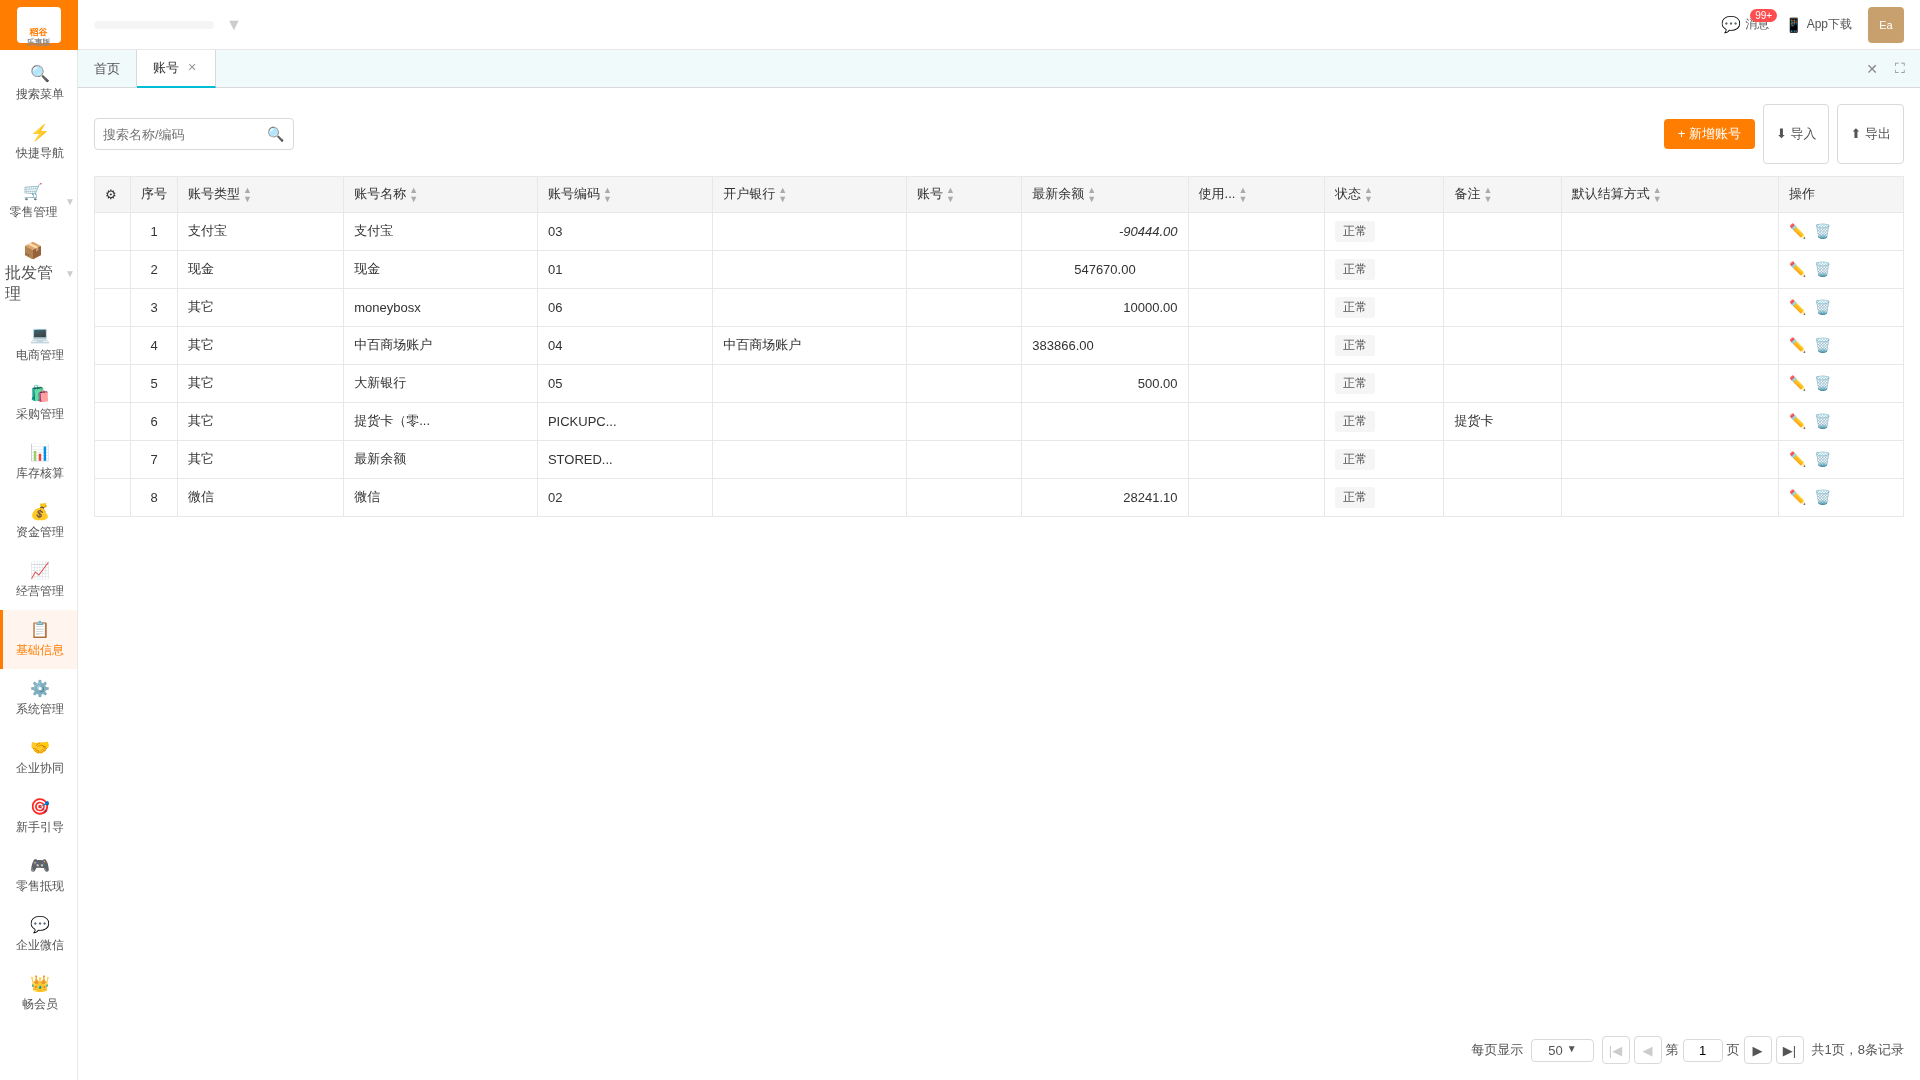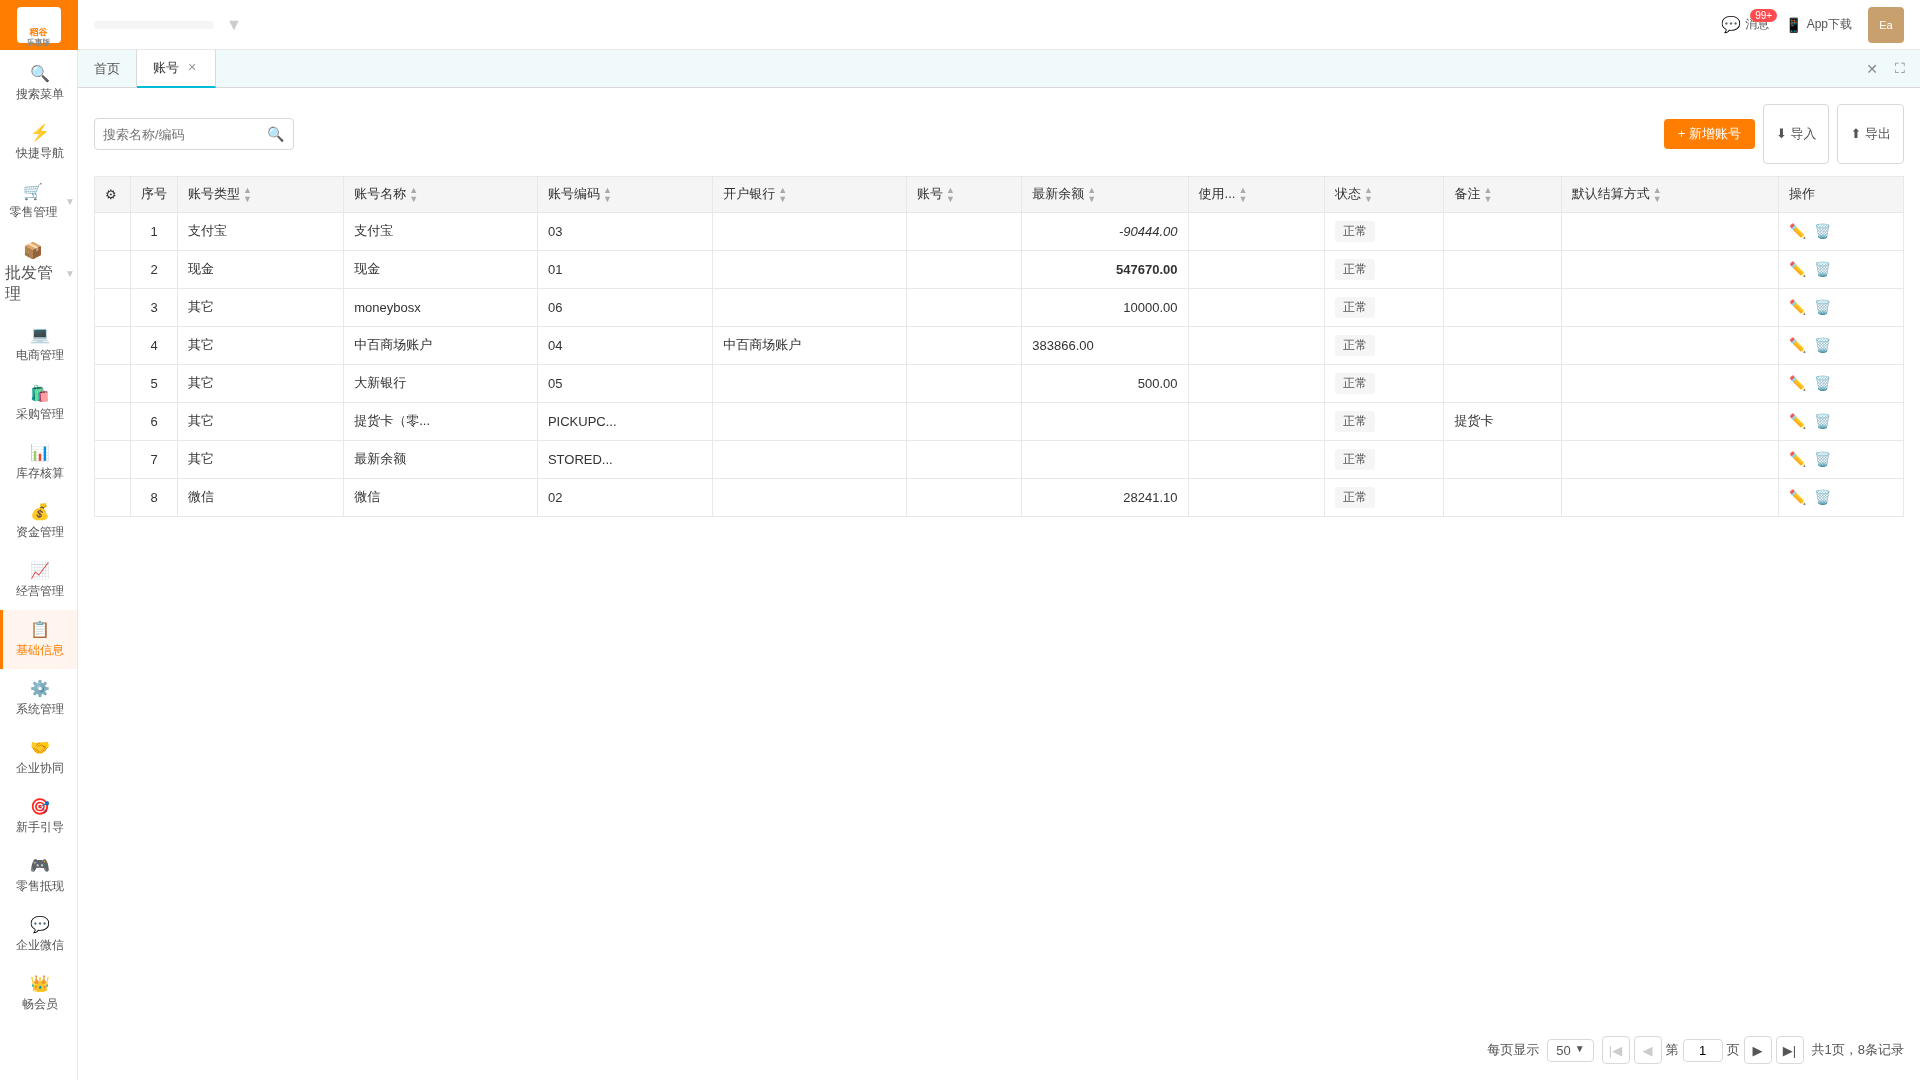--- a/index.html
+++ b/index.html
@@ -296,21 +296,21 @@
       justify-content: flex-end;
       padding: 8px 0 0 0;
       gap: 8px;
       font-size: 13px;
       color: #555;
       flex-shrink: 0;
     }
     .select-box {
       border: 1px solid #d9d9d9;
       border-radius: 4px;
-      padding: 3px 8px;
+      padding: 3px 16px;
       font-size: 13px;
       display: flex;
       align-items: flex-start;
       gap: 4px;
       cursor: pointer;
     }
     .page-nav {
       display: flex;
       align-items: center;
       gap: 4px;
@@ -569,21 +569,21 @@
       </td>
     </tr>
             <tr>
       <td style="text-align:center;"></td>
       <td style="text-align:center;">2</td>
       <td>现金</td>
       <td>现金</td>
       <td>01</td>
       <td></td>
       <td></td>
-      <td style="text-align:right;font-weight:bold;">547670.00</td>
+      <td style="text-align:center;">547670.00</td>
       <td></td>
       <td><span class="status-normal">正常</span></td>
       <td></td>
       <td></td>
       <td>
         <div class="action-icons">
           <span class="action-icon" title="编辑">✏️</span>
           <span class="action-icon" title="删除">🗑️</span>
         </div>
       </td>

